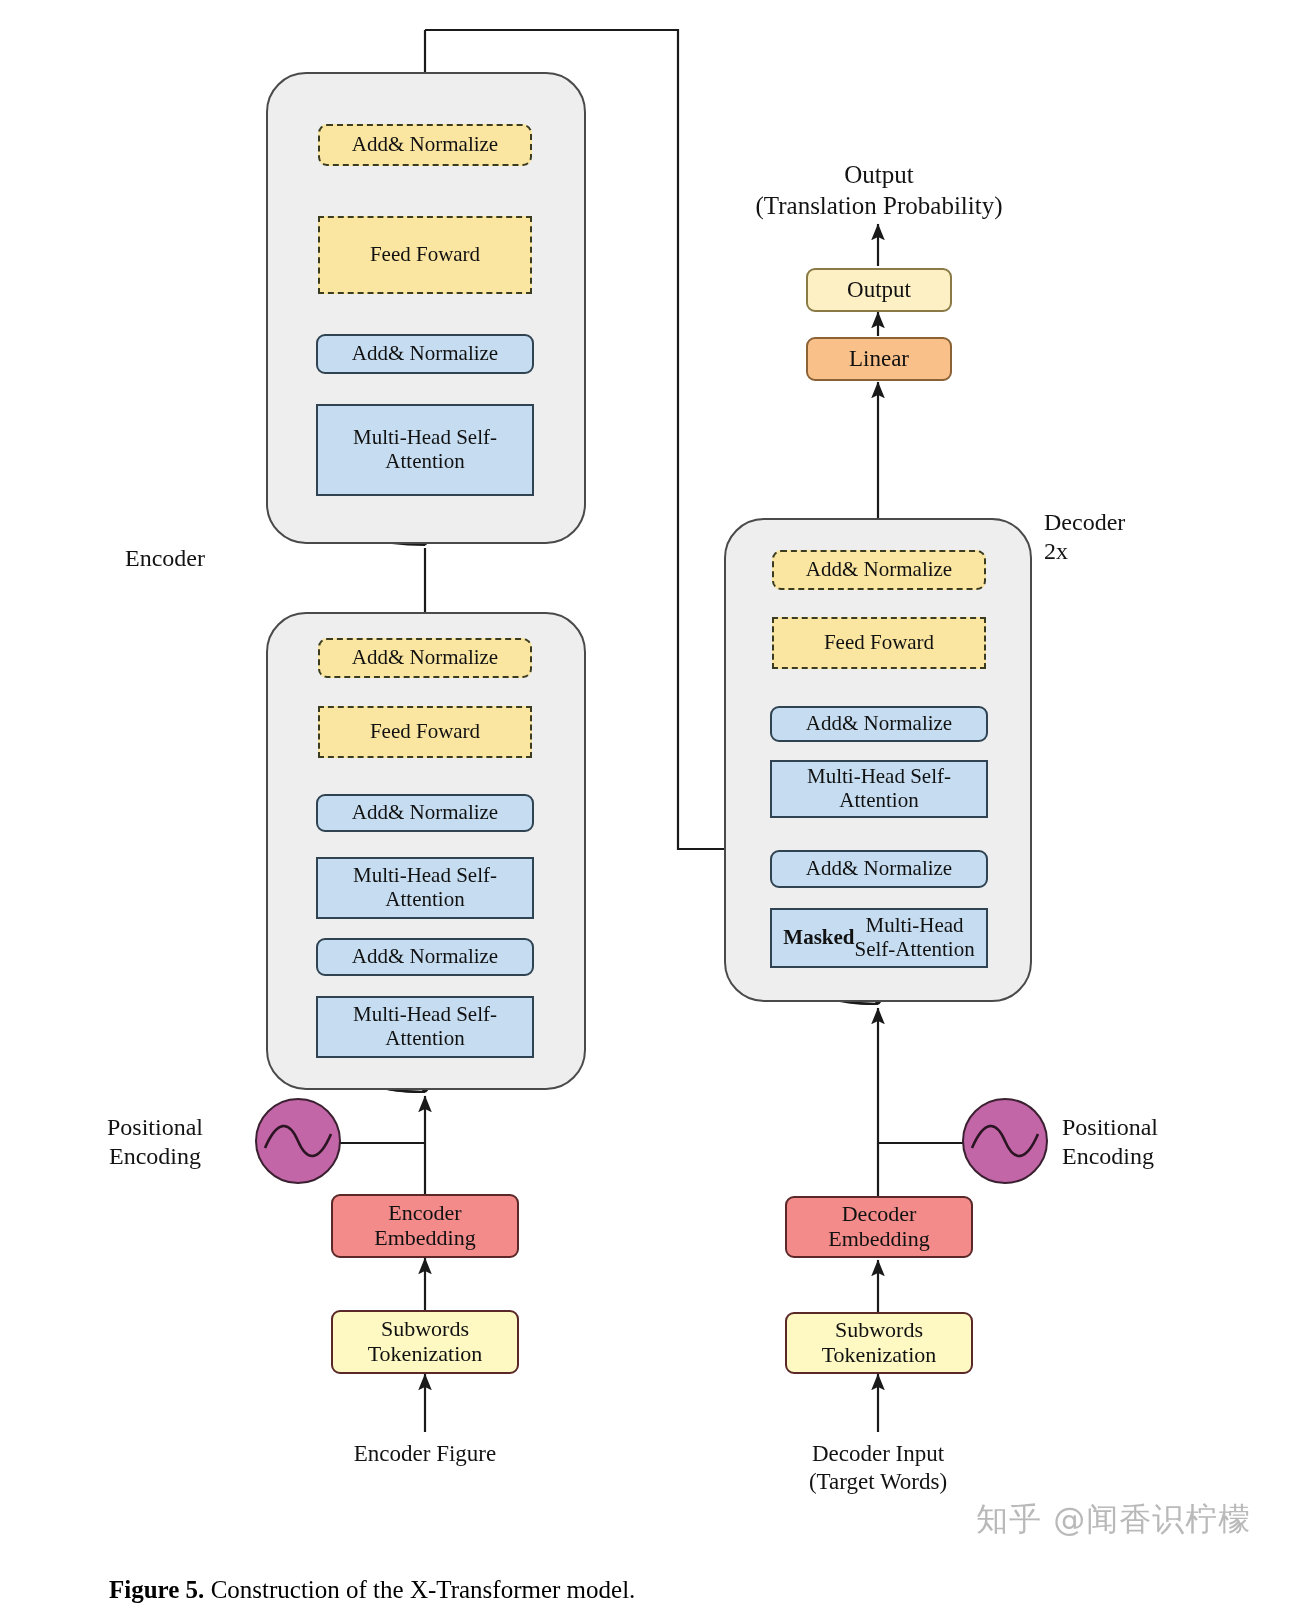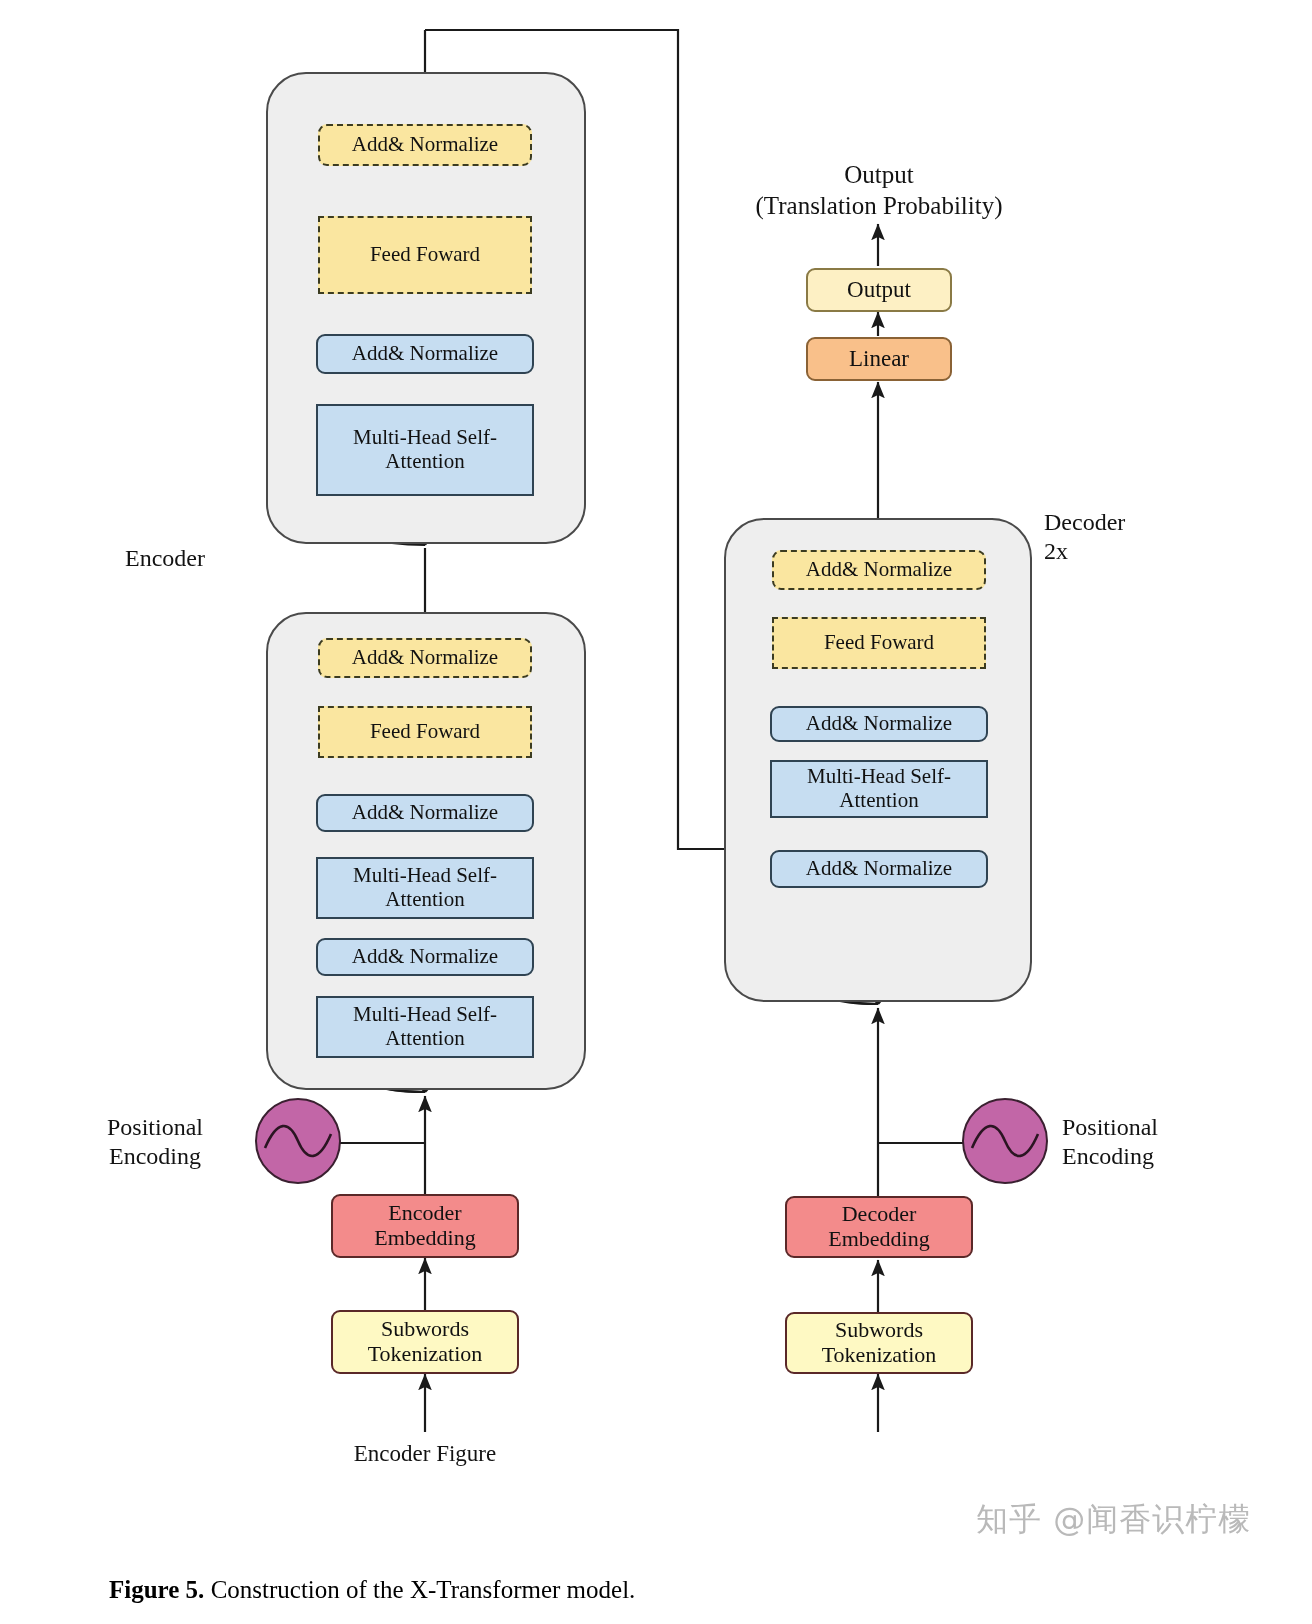--- a/index.html
+++ b/index.html
@@ -216,20 +216,24 @@
   <div class="node rounded solid-blue" style="left:316px; top:938px; width:218px; height:38px; font-size:21px;">Add&amp; Normalize</div>
   <div class="node solid-blue" style="left:316px; top:996px; width:218px; height:62px; font-size:21px; white-space:pre-line;">Multi-Head Self-
 Attention</div>
 
   <div class="node rounded dashed-yellow" style="left:772px; top:550px; width:214px; height:40px; font-size:21px;">Add&amp; Normalize</div>
   <div class="node dashed-yellow" style="left:772px; top:617px; width:214px; height:52px; font-size:21px;">Feed Foward</div>
   <div class="node rounded solid-blue" style="left:770px; top:706px; width:218px; height:36px; font-size:21px;">Add&amp; Normalize</div>
   <div class="node solid-blue" style="left:770px; top:760px; width:218px; height:58px; font-size:21px; white-space:pre-line;">Multi-Head Self-
 Attention</div>
   <div class="node rounded solid-blue" style="left:770px; top:850px; width:218px; height:38px; font-size:21px;">Add&amp; Normalize</div>
+  <div class="node solid-blue" style="left:770px; top:908px; width:218px; height:60px; font-size:21px; white-space:pre-line;">
+    <span style="font-weight:bold;">Masked</span><span> Multi-Head
+Self-Attention</span>
+  </div>
 
   <div class="node rounded solid-softyellow" style="left:806px; top:268px; width:146px; height:44px; font-size:23px;">Output</div>
   <div class="node rounded solid-orange" style="left:806px; top:337px; width:146px; height:44px; font-size:23px;">Linear</div>
 
   <div class="node rounded solid-salmon" style="left:331px; top:1194px; width:188px; height:64px; font-size:22px; white-space:pre-line;">Encoder
 Embedding</div>
   <div class="node rounded solid-pink" style="left:331px; top:1310px; width:188px; height:64px; font-size:22px; white-space:pre-line;">Subwords
 Tokenization</div>
 
   <div class="node rounded solid-salmon" style="left:785px; top:1196px; width:188px; height:62px; font-size:22px; white-space:pre-line;">Decoder
@@ -254,20 +258,22 @@
 
   <div class="plainlabel" style="left:60px; top:1113px; width:190px; font-size:24px;">Positional
 Encoding</div>
   <div class="plainlabel" style="left:1062px; top:1113px; width:200px; font-size:24px; text-align:left;">Positional
 Encoding</div>
 
   <div class="plainlabel" style="left:664px; top:160px; width:430px; font-size:25px;">Output
 (Translation Probability)</div>
 
   <div class="plainlabel" style="left:295px; top:1440px; width:260px; font-size:23px;">Encoder Figure</div>
+  <div class="plainlabel" style="left:748px; top:1440px; width:260px; font-size:23px;">Decoder Input
+(Target Words)</div>
 
   <div class="caption" style="left:84px; top:1548px; font-size:25px;">
     <b>Figure 5.</b><span> Construction of the X-Transformer model.</span>
   </div>
 
   <div class="watermark" style="left:940px; top:1498px; font-size:32px;margin-left:36px;">知乎 @闻香识柠檬</div>
 
 </div>
 
 </body></html>

